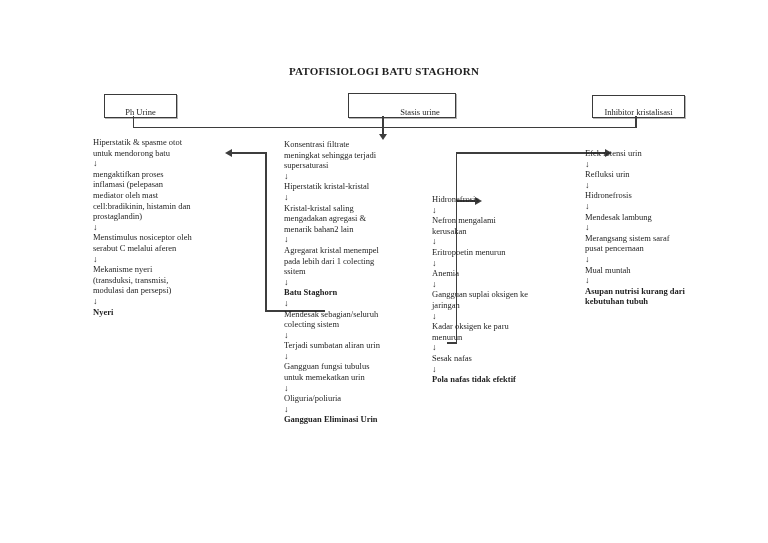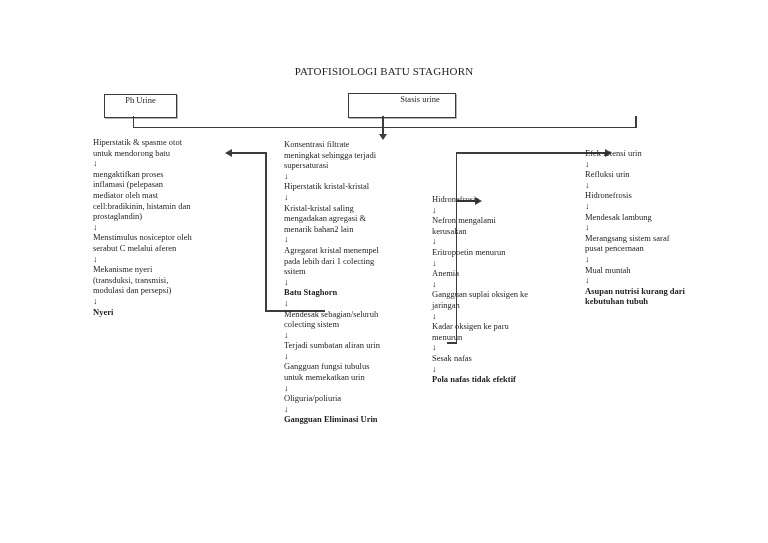--- a/index.html
+++ b/index.html
@@ -8,25 +8,25 @@
     --background:#ffffff;
   }
   html,body{margin:0;padding:0;}
   body{background:#e9e9e9;font-family:"Liberation Serif","DejaVu Serif",serif;}
   .page{
     position:relative;width:768px;height:543px;background:var(--background);
     overflow:hidden;color:var(--text);
   }
   .title{
     position:absolute;left:0;top:65px;width:768px;text-align:center;
-    font-size:11px;font-weight:normal;letter-spacing:.2px;margin:0;
+    font-size:11px;font-weight:bold;letter-spacing:.2px;margin:0;
   }
   .box{
     position:absolute;border:1.5px solid #3a3a3a;background:#fff;
-    display:flex;align-items:flex-start;justify-content:center;
+    display:flex;align-items:flex-end;justify-content:center;
     font-size:8.5px;box-shadow:1px 1px 0 rgba(90,90,90,.45);
   }
   .box-ph{left:104px;top:94px;width:71px;height:22px;}
   .box-stasis{left:348px;top:93px;width:70px;height:23px;padding-left:36px;}
   .box-inhibitor{left:592px;top:95px;width:91px;height:21px;}
   .col{
     position:absolute;width:170px;
     font-size:8.5px;line-height:10.6px;
   }
   .col-left{left:93px;top:137px;}
@@ -47,20 +47,23 @@
 
 <div class="page">
 
   <h1 class="title">PATOFISIOLOGI BATU STAGHORN</h1>
 
   <div class="box box-ph">
     <span>Ph Urine</span>
   </div>
   <div class="box box-stasis">
     <span>Stasis urine</span>
+  </div>
+  <div class="box box-inhibitor">
+    <span>Inhibitor kristalisasi</span>
   </div>
 
   <div class="line" style="left:132.5px;top:116px;width:1.5px;height:11.5px;"></div>
   <div class="line" style="left:132.5px;top:126.5px;width:504px;height:1.5px;"></div>
   <div class="line" style="left:635px;top:116px;width:1.5px;height:11.5px;"></div>
   <div class="line" style="left:382.3px;top:116px;width:1.5px;height:19px;"></div>
   <div class="ah ah-down" style="left:379.2px;top:134px;"></div>
 
   <div class="line" style="left:265px;top:310px;width:60px;height:1.5px;"></div>
   <div class="line" style="left:265px;top:152px;width:1.5px;height:159.5px;"></div>

